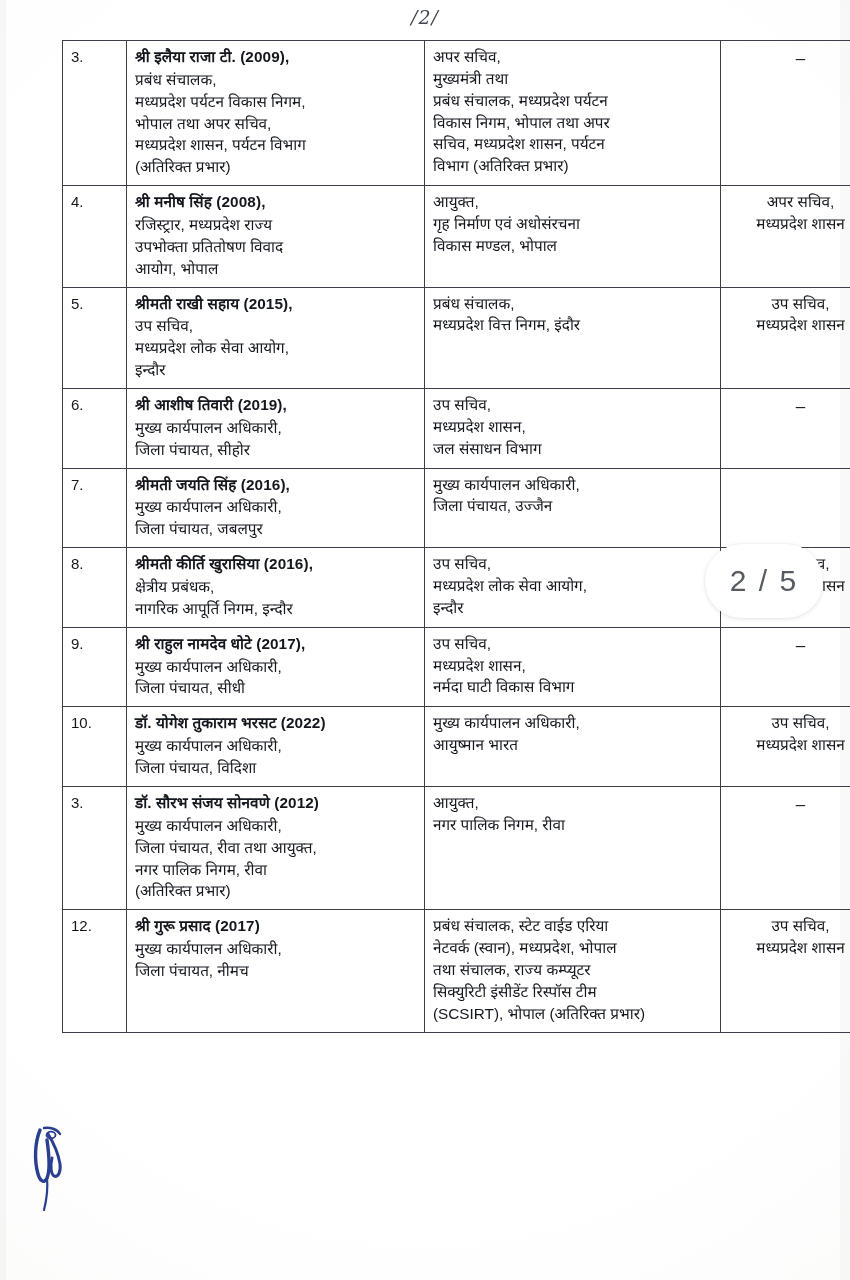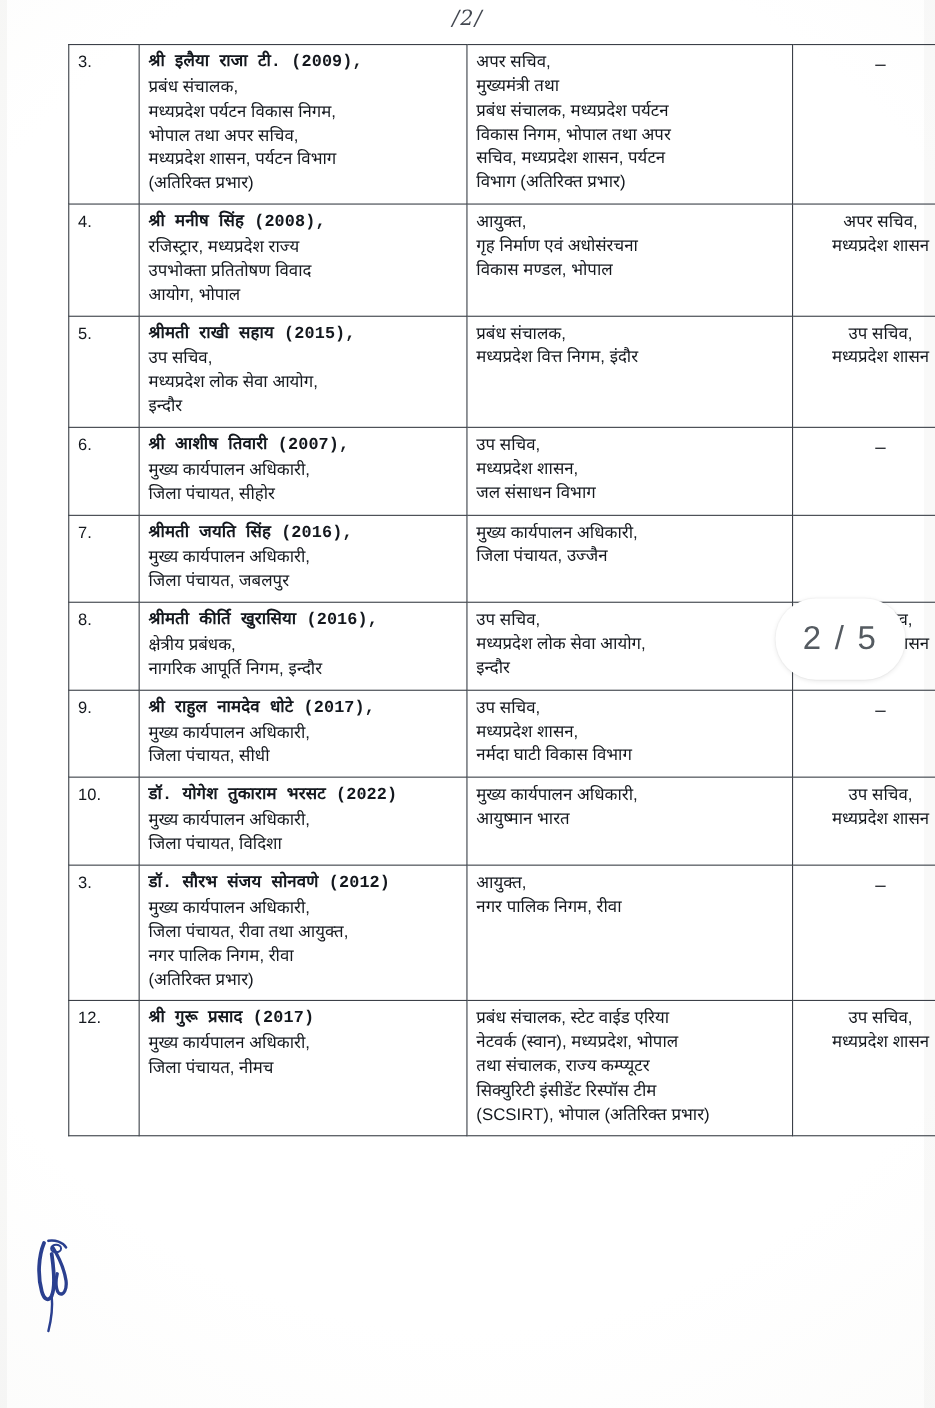--- a/index.html
+++ b/index.html
@@ -75,21 +75,20 @@
 
   .sn-text {
     font-size: 15px;
     color: #14181e;
   }
   .officer-name {
     font-weight: bold;
     display: block;
     margin-bottom: 1px;
     letter-spacing: .1px;
-    font-family: Liberation Mono, monospace;
   }
   .line { display: block; }
   .dash {
     display: block;
     text-align: center;
     font-size: 17px;
     letter-spacing: 0;
     padding-top: 1px;
   }
   .dept-line { display: block; }
@@ -188,21 +187,21 @@
           <span class="line">मध्यप्रदेश वित्त निगम, इंदौर</span>
         </td>
         <td class="col-dept">
           <span class="dept-line">उप सचिव,</span>
           <span class="dept-line">मध्यप्रदेश शासन</span>
         </td>
       </tr>
       <tr>
         <td class="col-sn"><span class="sn-text">6.</span></td>
         <td class="col-name">
-          <span class="officer-name">श्री आशीष तिवारी (2007),</span>
+          <span class="officer-name">श्री आशीष तिवारी (2019),</span>
           <span class="line">मुख्य कार्यपालन अधिकारी,</span>
           <span class="line">जिला पंचायत, सीहोर</span>
         </td>
         <td class="col-post">
           <span class="line">उप सचिव,</span>
           <span class="line">मध्यप्रदेश शासन,</span>
           <span class="line">जल संसाधन विभाग</span>
         </td>
         <td class="col-dept">
           <span class="dash">–</span>

